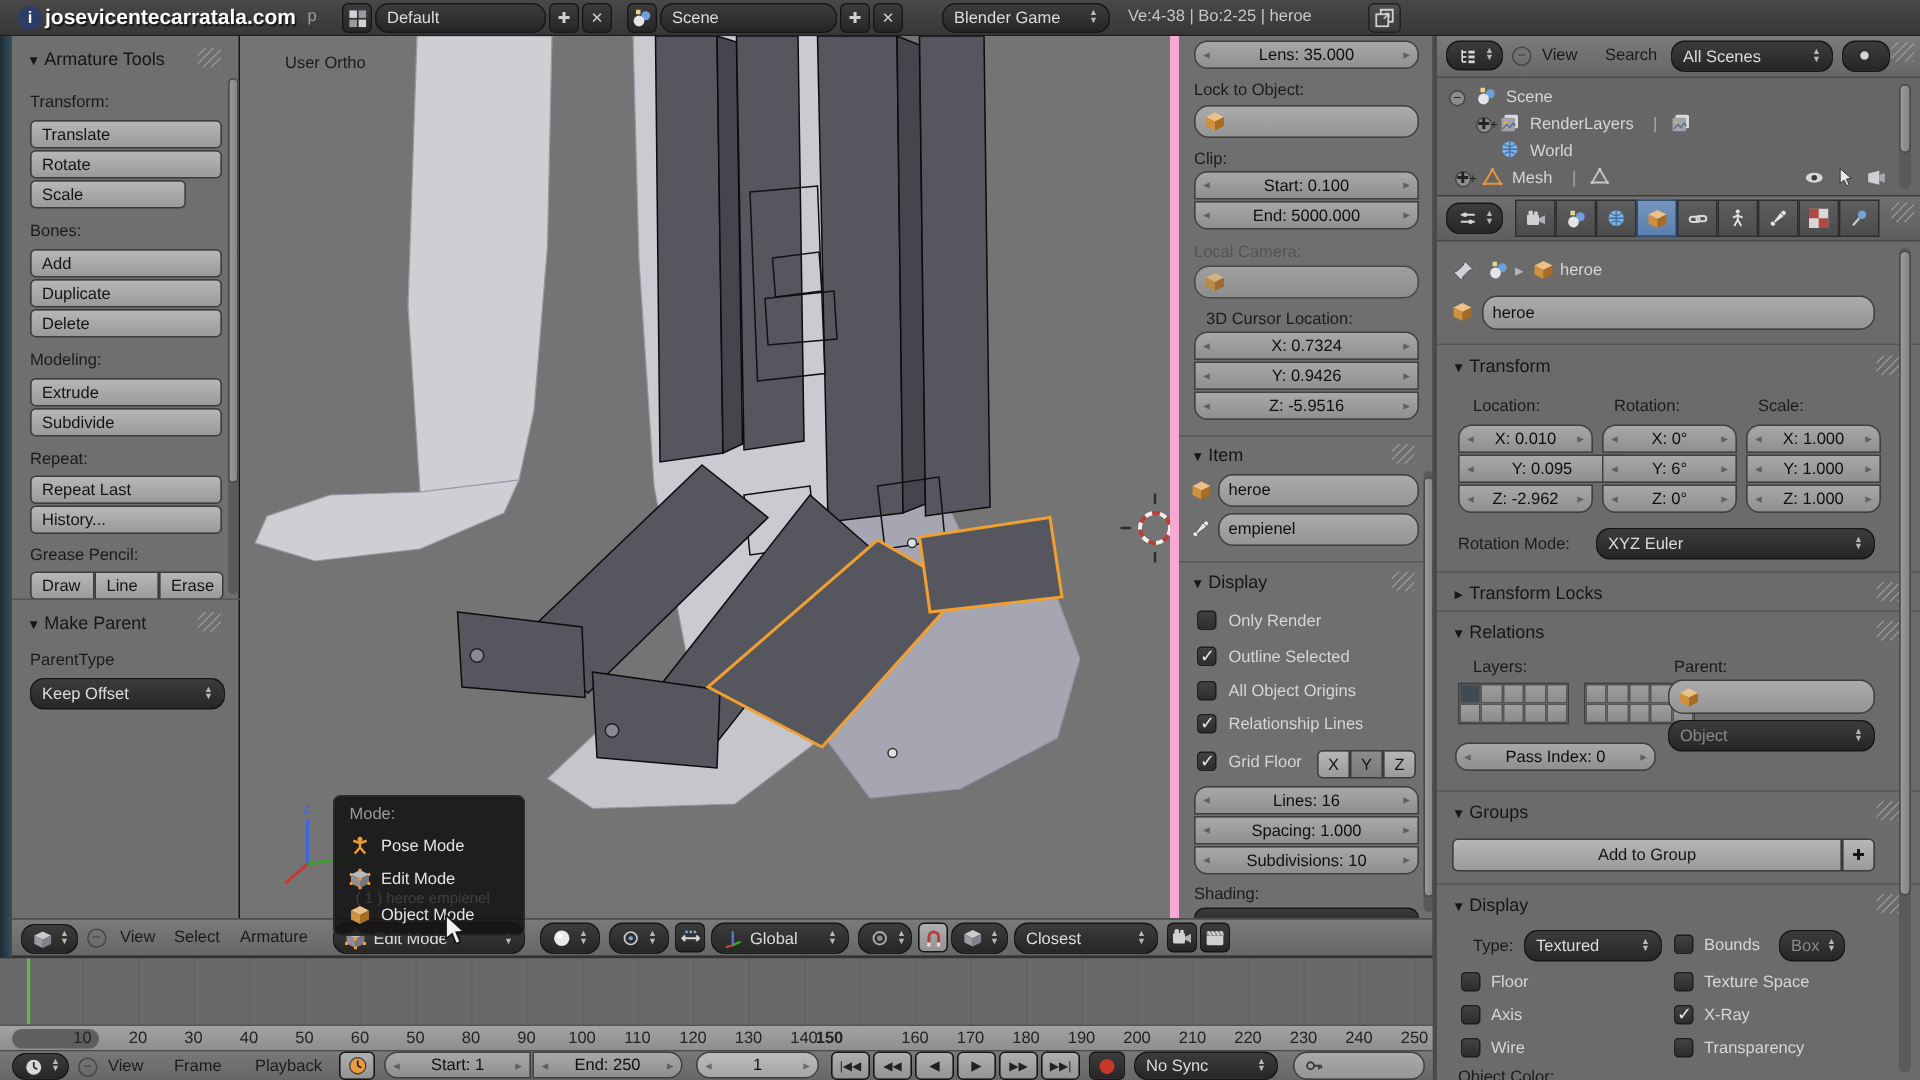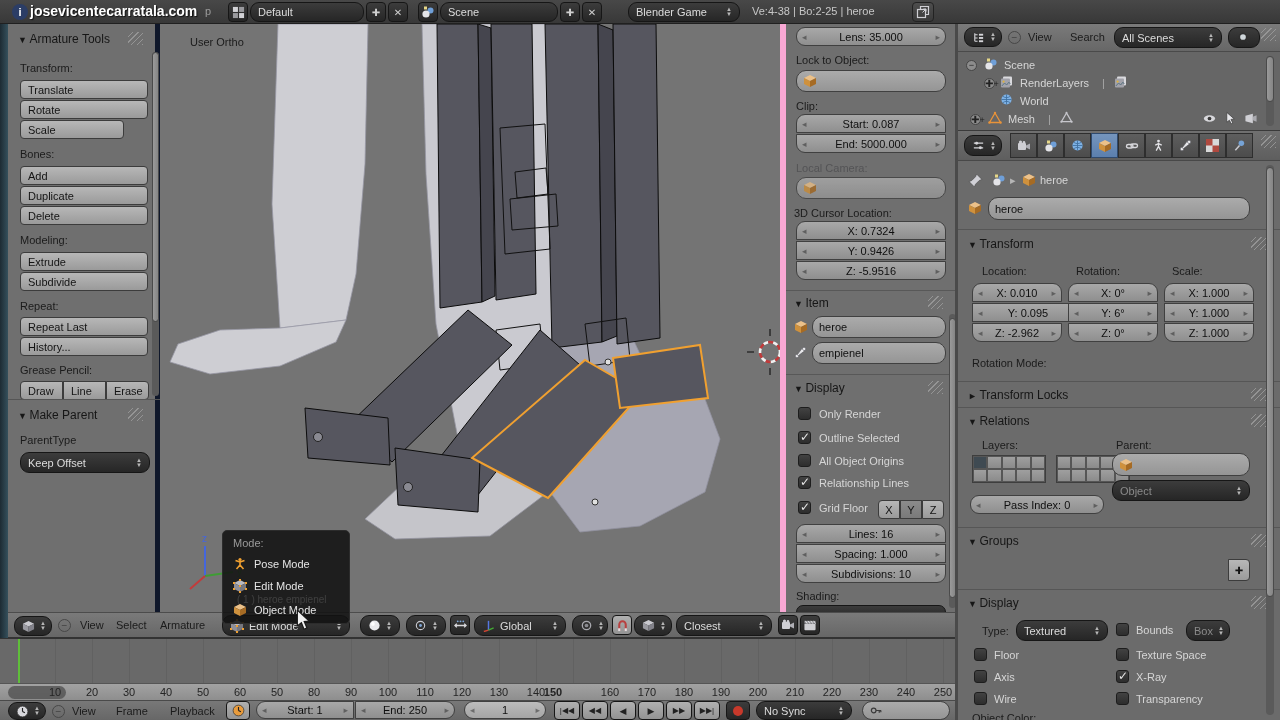--- a/index.html
+++ b/index.html
@@ -2,21 +2,21 @@
 <html><head>
 <meta charset="utf-8">
 <style>
   *{margin:0;padding:0;box-sizing:border-box;font-family:"Liberation Sans","DejaVu Sans",sans-serif}
   html,body{width:1280px;height:720px;overflow:hidden;background:#4a4a4a}
   #root{position:relative;width:1280px;height:720px;font-size:11px;color:#1b1b1b;overflow:hidden}
   .abs{position:absolute}
   
   #topbar{left:0;top:0;width:1280px;height:24px;background:linear-gradient(#484848,#383838);border-bottom:1px solid #202020;z-index:5}
   #leftstrip{left:0;top:24px;width:8px;height:696px;background:linear-gradient(90deg,#1d2b33,#35505c)}
-  #toolshelf{left:8px;top:24px;width:152px;height:588px;background:#6f6f6f;border-right:5px solid #0f172a}
+  #toolshelf{left:8px;top:24px;width:152px;height:588px;background:#6f6f6f;border-right:1px solid #0f172a}
   #viewport{left:160px;top:24px;width:620px;height:588px;background:#747474;overflow:hidden}
   #npanel{left:780px;top:24px;width:175px;height:588px;background:#6f6f6f;border-left:6px solid #f9a8d4;overflow:hidden}
   #vheader{left:8px;top:612px;width:947px;height:26px;background:linear-gradient(#7a7a7a,#676767);border-top:1px solid #4c4c4c;border-bottom:1px solid #333}
   #outliner{left:958px;top:24px;width:322px;height:106px;background:#666}
   #props{left:958px;top:130px;width:322px;height:590px;background:#6b6b6b;border-top:1px solid #3a3a3a;overflow:hidden}
   #rightdiv{left:955px;top:24px;width:3px;height:696px;background:#4a4a4a}
   #timeline{left:0;top:638px;width:955px;height:82px;background:#6b6b6b;border-top:1px solid #333}
   
   .lbl{position:absolute;color:#1b1b1b;white-space:nowrap}
   .lbl.dim{color:#545456}
@@ -287,36 +287,36 @@
         <span class="icon">
           <svg width="14" height="14" viewBox="0 0 14 14">
             <polygon points="7,1 13,4 7,7 1,4" fill="#ecc189"></polygon>
             <polygon points="1,4 7,7 7,13 1,10" fill="#cf913d"></polygon>
             <polygon points="13,4 7,7 7,13 13,10" fill="#a66b24"></polygon>
           </svg>
         </span>
       </div>
     <span class="lbl" style="left:10px;top:76px">Clip:</span>
     <div class="num" style="left:10px;top:90px;width:150px;border-radius:9px 9px 0 0">
-        <span>Start: 0.087</span>
+        <span>Start: 0.100</span>
       </div>
     <div class="num" style="left:10px;top:110px;width:150px;border-radius:0 0 9px 9px">
         <span>End: 5000.000</span>
       </div>
     <span class="lbl dim" style="left:10px;top:138px">Local Camera:</span>
     <div class="field" style="left:10px;top:153px;width:150px;height:22px;opacity:.8">
         <span class="icon">
           <svg width="14" height="14" viewBox="0 0 14 14">
             <polygon points="7,1 13,4 7,7 1,4" fill="#ecc189"></polygon>
             <polygon points="1,4 7,7 7,13 1,10" fill="#cf913d"></polygon>
             <polygon points="13,4 7,7 7,13 13,10" fill="#a66b24"></polygon>
           </svg>
         </span>
       </div>
-    <span class="lbl" style="left:8px;top:183px">3D Cursor Location:</span>
+    <span class="lbl" style="left:18px;top:183px">3D Cursor Location:</span>
     <div class="num" style="left:10px;top:197px;width:150px;border-radius:9px 9px 0 0">
         <span>X: 0.7324</span>
       </div>
     <div class="num" style="left:10px;top:217px;width:150px;border-radius:0">
         <span>Y: 0.9426</span>
       </div>
     <div class="num" style="left:10px;top:237px;width:150px;border-radius:0 0 9px 9px">
         <span>Z: -5.9516</span>
       </div>
     <div class="abs" style="left:0;top:266px;width:175px;height:1px;background:#585858"></div>
@@ -771,20 +771,24 @@
     <div class="num" style="left:206px;top:152px;width:90px;border-radius:9px 9px 0 0">
         <span>X: 1.000</span>
       </div>
     <div class="num" style="left:206px;top:172px;width:90px;border-radius:0">
         <span>Y: 1.000</span>
       </div>
     <div class="num" style="left:206px;top:192px;width:90px;border-radius:0 0 9px 9px">
         <span>Z: 1.000</span>
       </div>
     <span class="lbl" style="left:14px;top:226px">Rotation Mode:</span>
+    <div class="pd" style="left:106px;top:221px;width:186px;height:21px">
+        <span>XYZ Euler</span>
+        <span class="ud"></span>
+      </div>
     <div class="abs" style="left:0;top:250px;width:322px;height:1px;background:#565656"></div>
     <span class="phead closed" style="left:10px;top:257px">Transform Locks</span>
     <span class="grip" style="right:14px;top:257px"></span>
     <div class="abs" style="left:0;top:276px;width:322px;height:1px;background:#565656"></div>
 
     <span class="phead" style="left:10px;top:283px">Relations</span>
     <span class="grip" style="right:14px;top:283px"></span>
     <span class="lbl" style="left:24px;top:308px">Layers:</span>
     <span class="lbl" style="left:158px;top:308px">Parent:</span>
     <div class="lgrid" style="left:14px;top:324px">
@@ -824,20 +828,23 @@
         <span>Object</span>
         <span class="ud"></span>
       </div>
     <div class="num" style="left:12px;top:364px;width:134px">
         <span>Pass Index: 0</span>
       </div>
     <div class="abs" style="left:0;top:396px;width:322px;height:1px;background:#565656"></div>
 
     <span class="phead" style="left:10px;top:403px">Groups</span>
     <span class="grip" style="right:14px;top:403px"></span>
+    <div class="btn center" style="left:10px;top:428px;width:260px;height:22px;border-radius:4px 0 0 4px">
+        <span>Add to Group</span>
+      </div>
     <div class="btn center plus" style="left:270px;top:428px;width:22px;height:22px;border-radius:0 4px 4px 0"></div>
     <div class="abs" style="left:0;top:458px;width:322px;height:1px;background:#565656"></div>
 
     <span class="phead" style="left:10px;top:465px">Display</span>
     <span class="grip" style="right:14px;top:465px"></span>
     <span class="lbl" style="left:24px;top:494px">Type:</span>
     <div class="pd" style="left:58px;top:489px;width:92px;height:21px">
         <span>Textured</span>
         <span class="ud"></span>
       </div>

